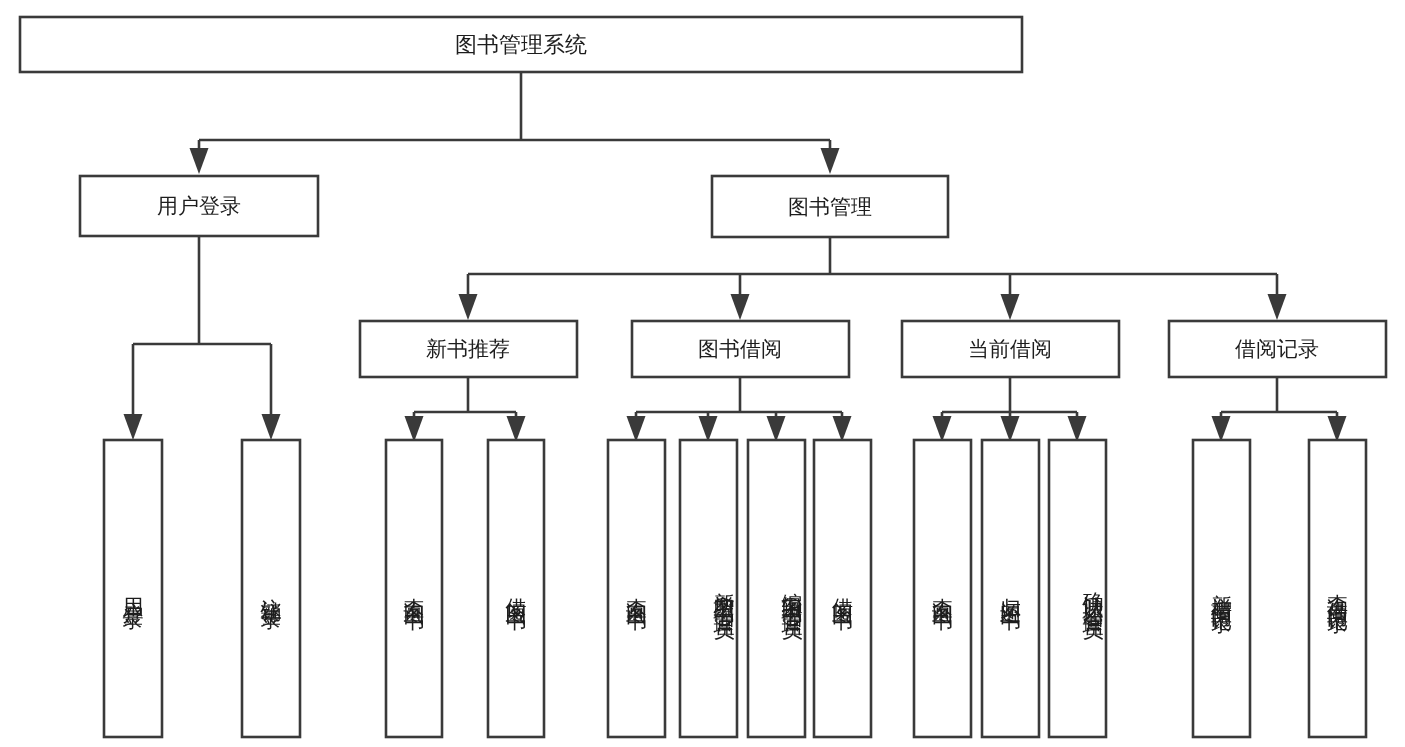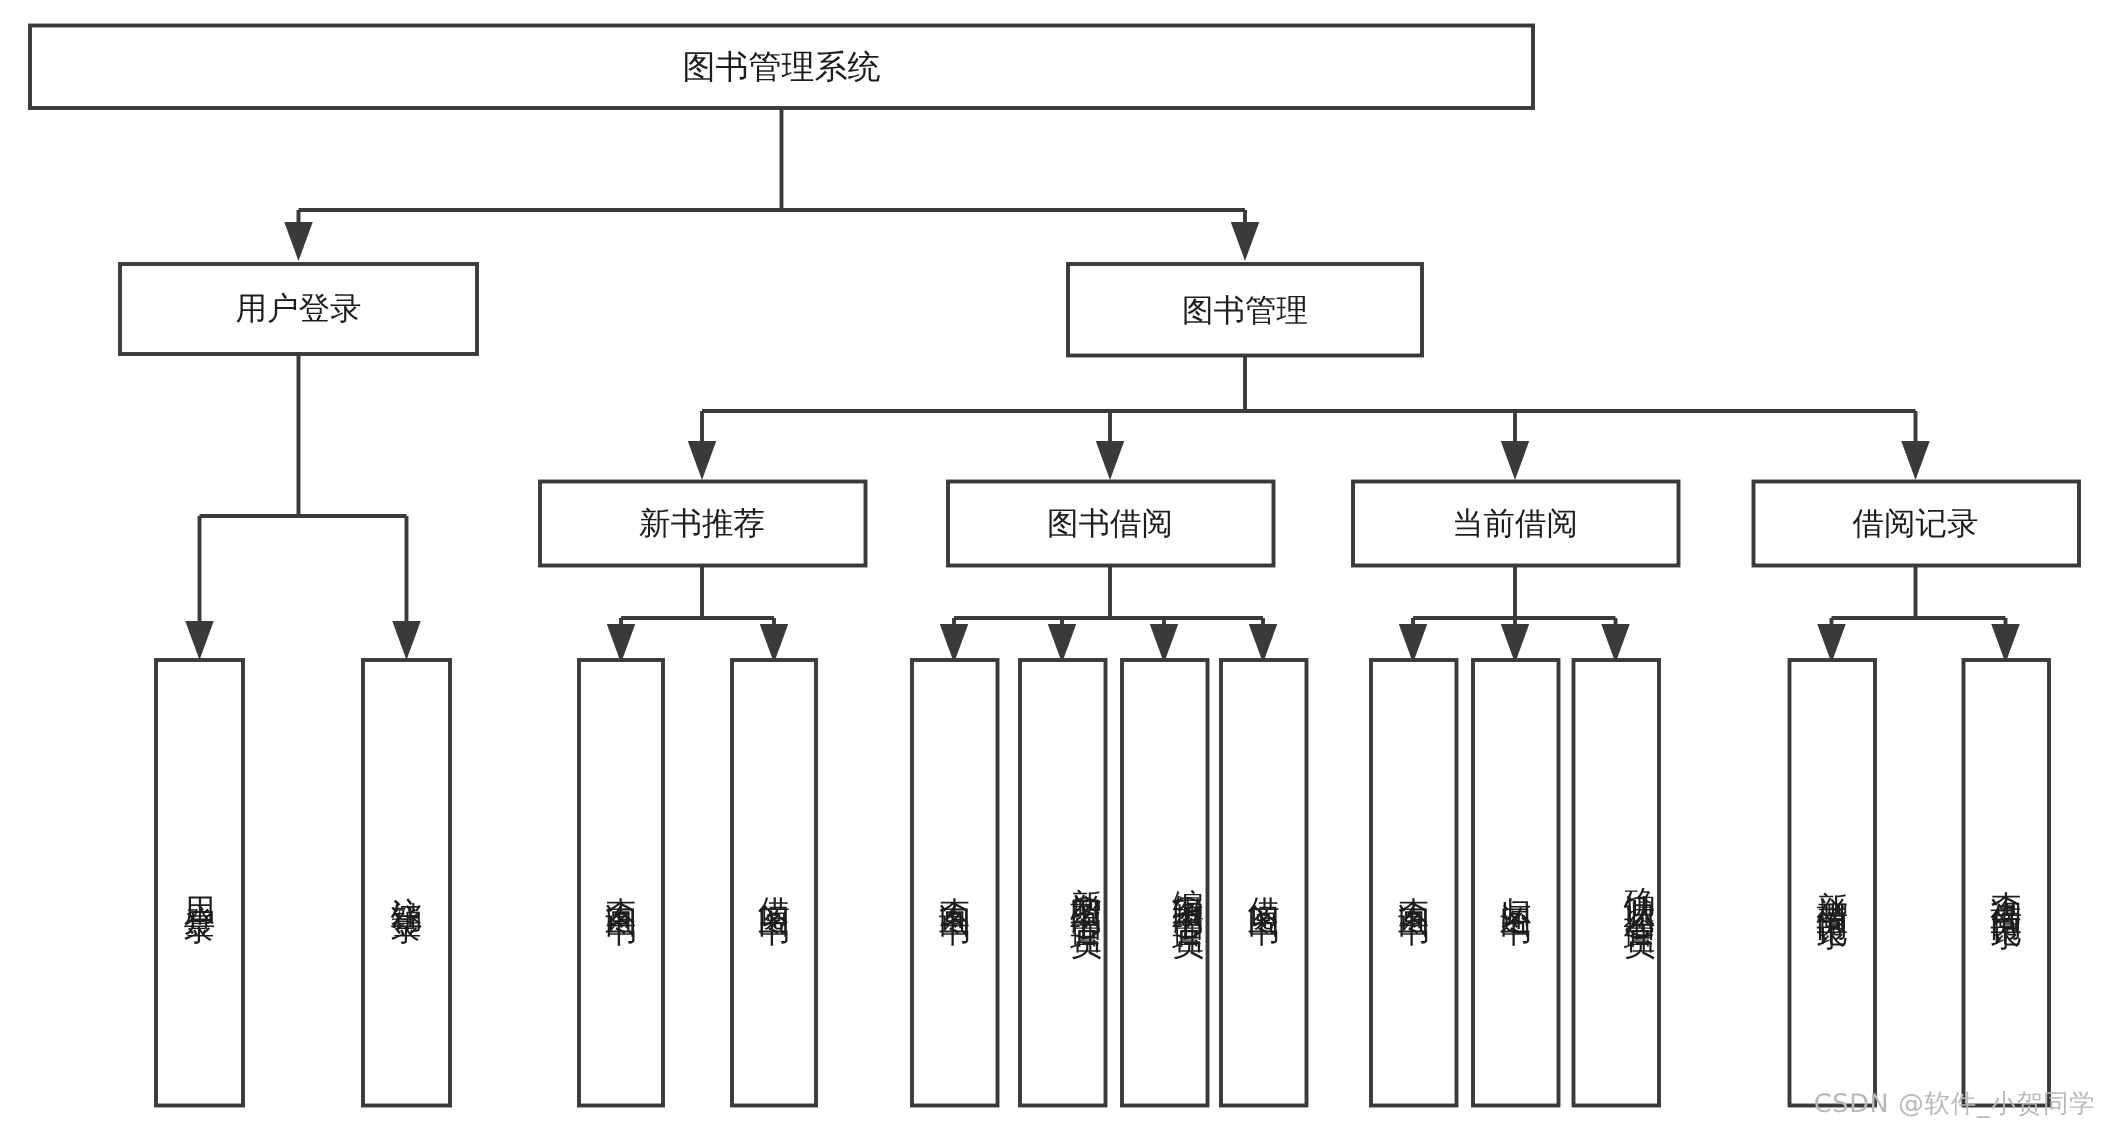--- a/index.html
+++ b/index.html
@@ -231,15 +231,14 @@
   <div class="leaf-label" style="left:608px;  top:436px; width:57px; height:297px;">查询图书</div>
   <div class="leaf-label" style="left:680px;  top:436px; width:57px; height:297px; align-items:flex-start; padding-top:8px; box-sizing:border-box;">新增图书（管理员）</div>
   <div class="leaf-label" style="left:748px;  top:436px; width:57px; height:297px; align-items:flex-start; padding-top:8px; box-sizing:border-box;">编辑图书（管理员）</div>
   <div class="leaf-label" style="left:814px;  top:436px; width:57px; height:297px;">借阅图书</div>
   <div class="leaf-label" style="left:914px;  top:436px; width:57px; height:297px;">查询图书</div>
   <div class="leaf-label" style="left:982px;  top:436px; width:57px; height:297px;">归还图书</div>
   <div class="leaf-label" style="left:1049px; top:436px; width:57px; height:297px; align-items:flex-start; padding-top:8px; box-sizing:border-box;">确认归还（管理员）</div>
   <div class="leaf-label" style="left:1193px; top:436px; width:57px; height:297px;">新增借阅记录</div>
   <div class="leaf-label" style="left:1309px; top:436px; width:57px; height:297px;">查询借阅记录</div>
 
-  <div id="watermark">CSDN @软件_小贺同学</div>
 
 </div>
 
 </body></html>

